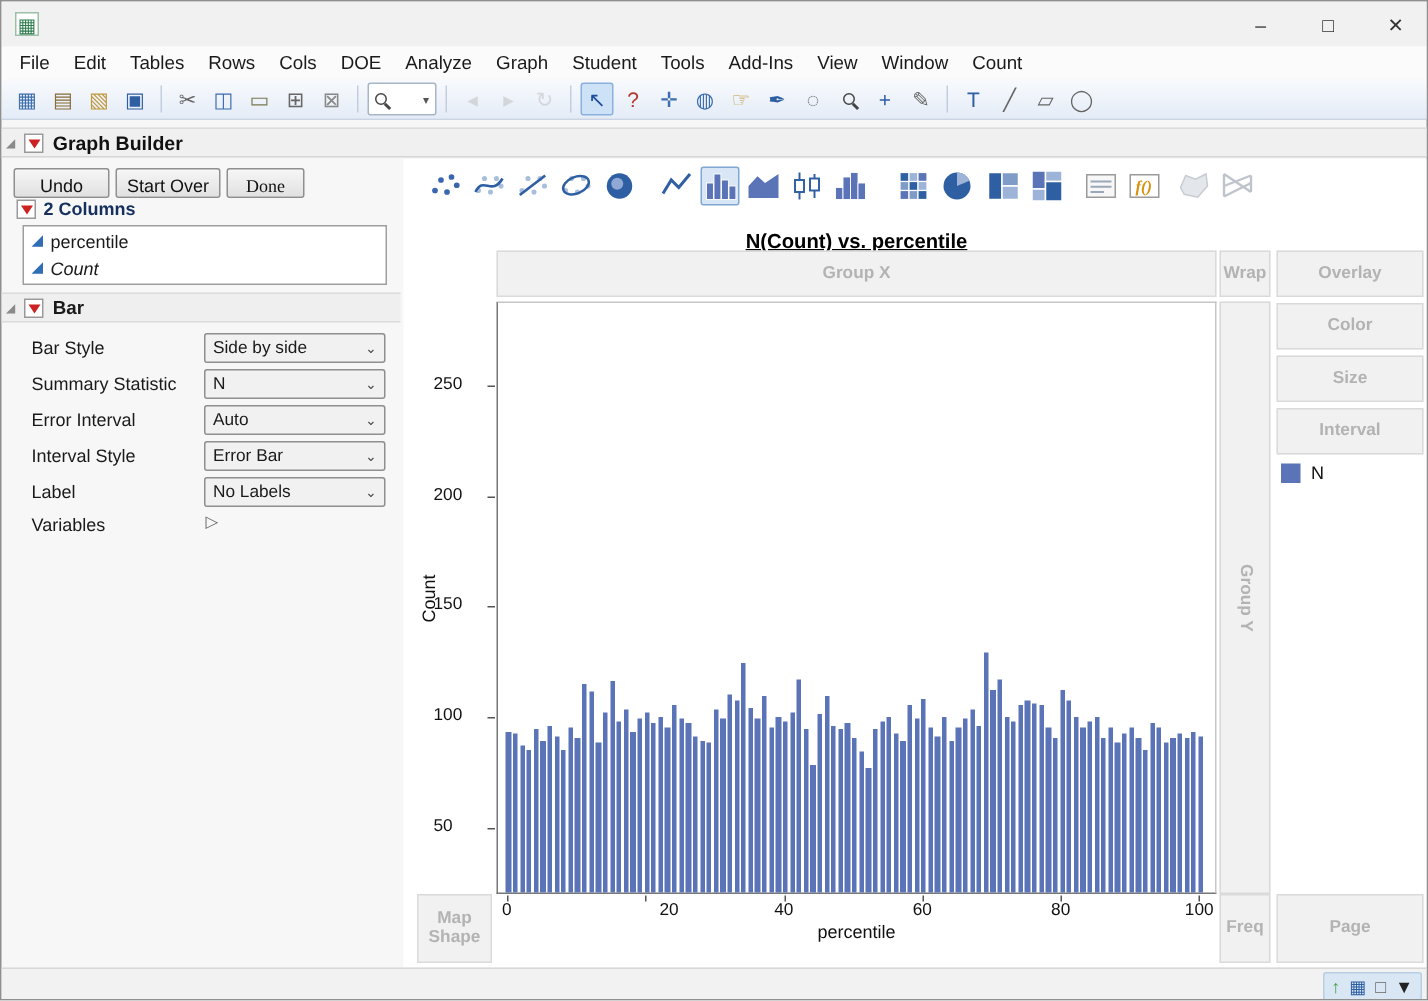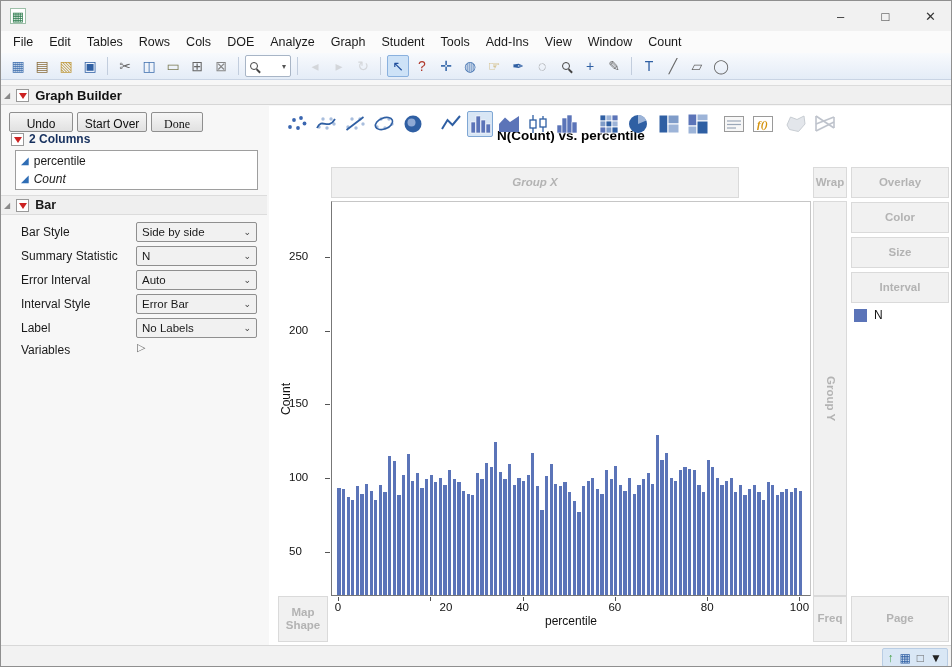--- a/index.html
+++ b/index.html
@@ -61,24 +61,24 @@
   .dd-chev{font-size:9px;color:#444;}
   .expander{position:absolute;left:136px;top:2px;color:#666;font-size:11px;}
 
   
   .picon{position:absolute;width:26px;height:26px;display:flex;align-items:center;justify-content:center;border:1px solid transparent;}
   .picon.sel{background:#d8e6f5;border:1px solid #7fa7d4;border-radius:2px;}
   .picon.dis{opacity:.55;}
 
   
   .chart-bg{position:absolute;left:268px;top:105px;width:684px;height:539px;background:#fff;}
-  .chart-title{position:absolute;left:330px;top:127px;width:480px;text-align:center;font-weight:bold;font-size:13.5px;color:#000;}
+  .chart-title{position:absolute;left:330px;top:152px;width:480px;text-align:center;font-weight:bold;font-size:13.5px;color:#000;text-decoration:underline;}
   .zone{position:absolute;background:#f1f1f1;border:1px solid #dadada;display:flex;align-items:center;justify-content:center;
     color:#b3b3b3;font-weight:bold;font-size:11.5px;text-align:center;line-height:1.15;}
-  #zone-group-x{left:330px;top:166px;width:408px;height:31px;font-style:italic;}
+  #zone-group-x{left:330px;top:166px;width:480px;height:31px;}
   #zone-wrap{left:812px;top:166px;width:34px;height:31px;}
   #zone-overlay{left:850px;top:166px;width:98px;height:31px;}
   #zone-color{left:850px;top:201px;width:98px;height:31px;}
   #zone-size{left:850px;top:236px;width:98px;height:31px;}
   #zone-interval{left:850px;top:271px;width:98px;height:31px;text-align:center;}
   #zone-group-y{left:812px;top:200px;width:34px;height:395px;writing-mode:vertical-rl;}
   #zone-map-shape{left:277px;top:595px;width:50px;height:46px;padding:0 4px;}
   #zone-freq{left:812px;top:595px;width:34px;height:46px;}
   #zone-page{left:850px;top:595px;width:98px;height:46px;}
   .legend{position:absolute;left:853px;top:307px;display:flex;align-items:center;gap:7px;font-size:12px;color:#111;}

